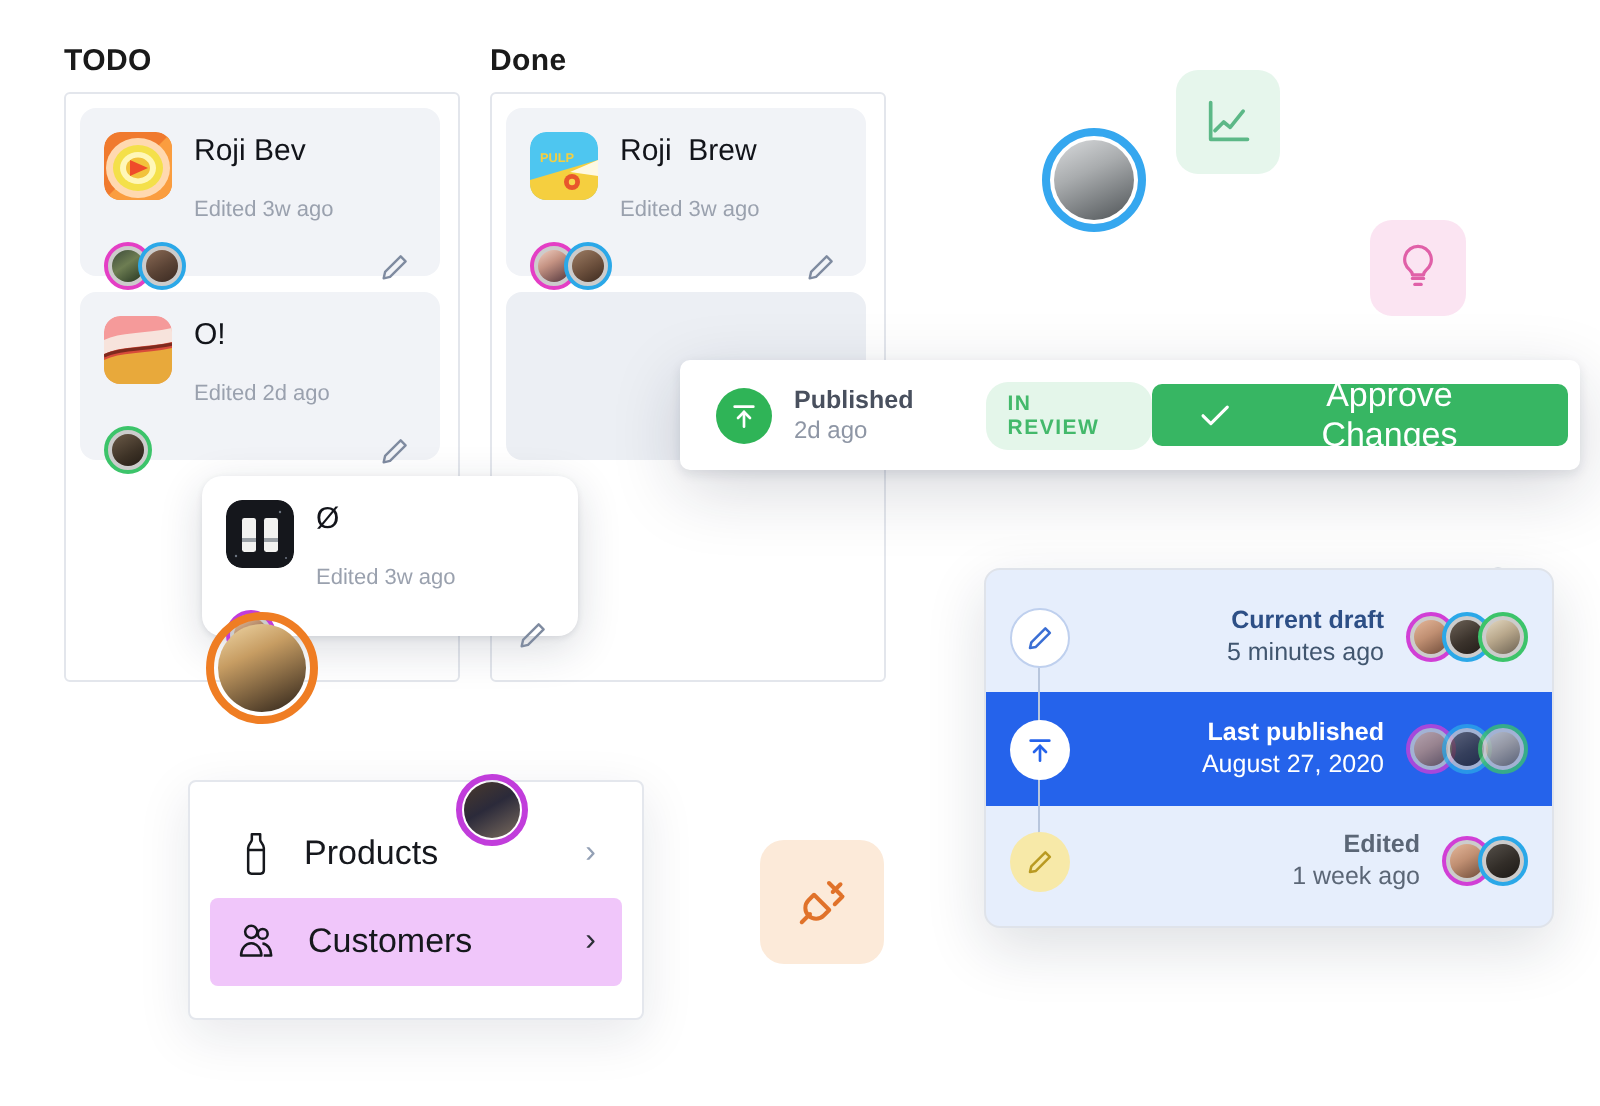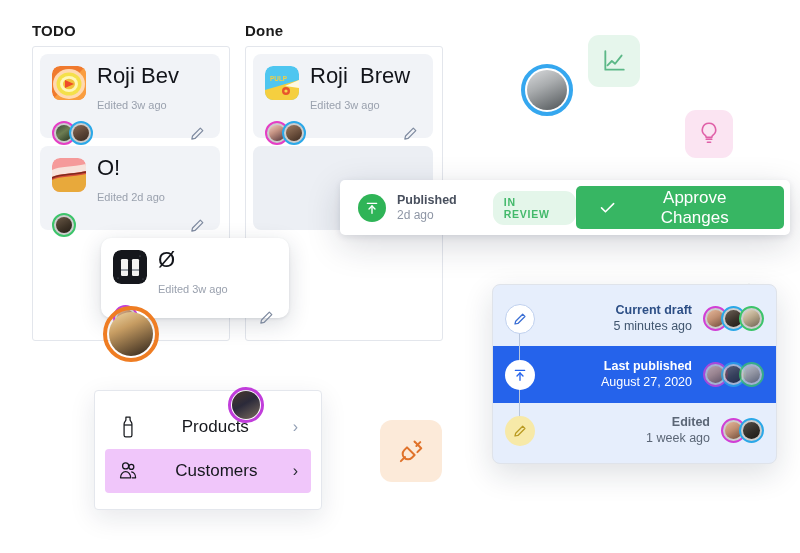--- a/index.html
+++ b/index.html
@@ -28,21 +28,21 @@
     background:#ffffff;border-radius:10px;
     box-shadow:0 6px 22px rgba(25,35,60,.16),0 1px 3px rgba(25,35,60,.10);
   }
   .card-top{display:flex;align-items:flex-start;gap:11px;}
   .thumb{
     width:34px;height:34px;border-radius:8px;flex:none;
     overflow:hidden;position:relative;
   }
   .card-text{padding-top:0px;}
   .card-title{
-    font-size:22px;color:#12141a;font-weight:400;line-height:20px;
+    font-size:15px;color:#12141a;font-weight:400;line-height:20px;
     white-space:pre;
   }
   .card-sub{
     font-size:11px;color:#9aa1ae;line-height:14px;margin-top:12px;
     white-space:pre;
   }
   .card-bottom{
     display:flex;align-items:center;justify-content:space-between;
     margin-top:9px;
   }
@@ -83,21 +83,21 @@
   .pub-main{font-size:12.5px;font-weight:700;color:#49505e;line-height:15px;}
   .pub-sub{font-size:12px;color:#8e96a5;line-height:15px;}
   .badge{
     background:#e4f6ea;color:#43b96b;font-size:10.5px;font-weight:700;
     letter-spacing:.75px;border-radius:11px;padding:5px 11px;
   }
   .btn-approve{
     background:#37b663;color:#fff;border:0;border-radius:5px;
     font-size:17px;font-family:inherit;
     display:flex;align-items:center;gap:11px;
-    padding:0 22px;height:43px;cursor:pointer;
+    padding:0 22px;height:31px;cursor:pointer;
   }
 
   
   .vhist{
     background:#e6eefc;border:1px solid #dfe3ea;border-radius:8px;
     box-shadow:0 10px 30px rgba(22,32,56,.14);
     overflow:visible;position:relative;box-sizing:border-box;
   }
   .vhist .inner{border-radius:7px;overflow:hidden;}
   .vrow{
@@ -386,21 +386,21 @@
             <div class="avatar av" style="width:25px;height:25px;border:2px solid #2ba8e8;margin-left:-7px;">
               <div class="photo" style="background:linear-gradient(150deg,#55504a 0%,#322d28 55%,#1c1916 100%);"></div>
             </div>
           </div>
         </div>
       </div>
     </div>
   </div>
 
   
-  <div class="abs navmenu" style="left:94px;top:390px;width:228px;height:120px;text-align:center;">
+  <div class="abs navmenu" style="left:94px;top:390px;width:228px;height:120px;">
     <div class="navitem">
       <svg width="20" height="22" viewBox="0 0 24 26" fill="none" stroke="#16181d" stroke-width="1.5">
         <path d="M9.5 1.2h5v3.2c0 1.6 2.2 2.6 2.2 5v13.4c0 1.2-.9 2-2 2h-5.4c-1.1 0-2-.8-2-2V9.4c0-2.4 2.2-3.4 2.2-5V1.2z" stroke-linejoin="round"></path>
         <path d="M7.3 10.6h9.4"></path>
       </svg>
       <div class="navlabel">Products</div>
       <div class="chev-g">›</div>
     </div>
     <div class="navitem active">
       <svg width="22" height="22" viewBox="0 0 26 26" fill="none" stroke="#16181d" stroke-width="1.5">

